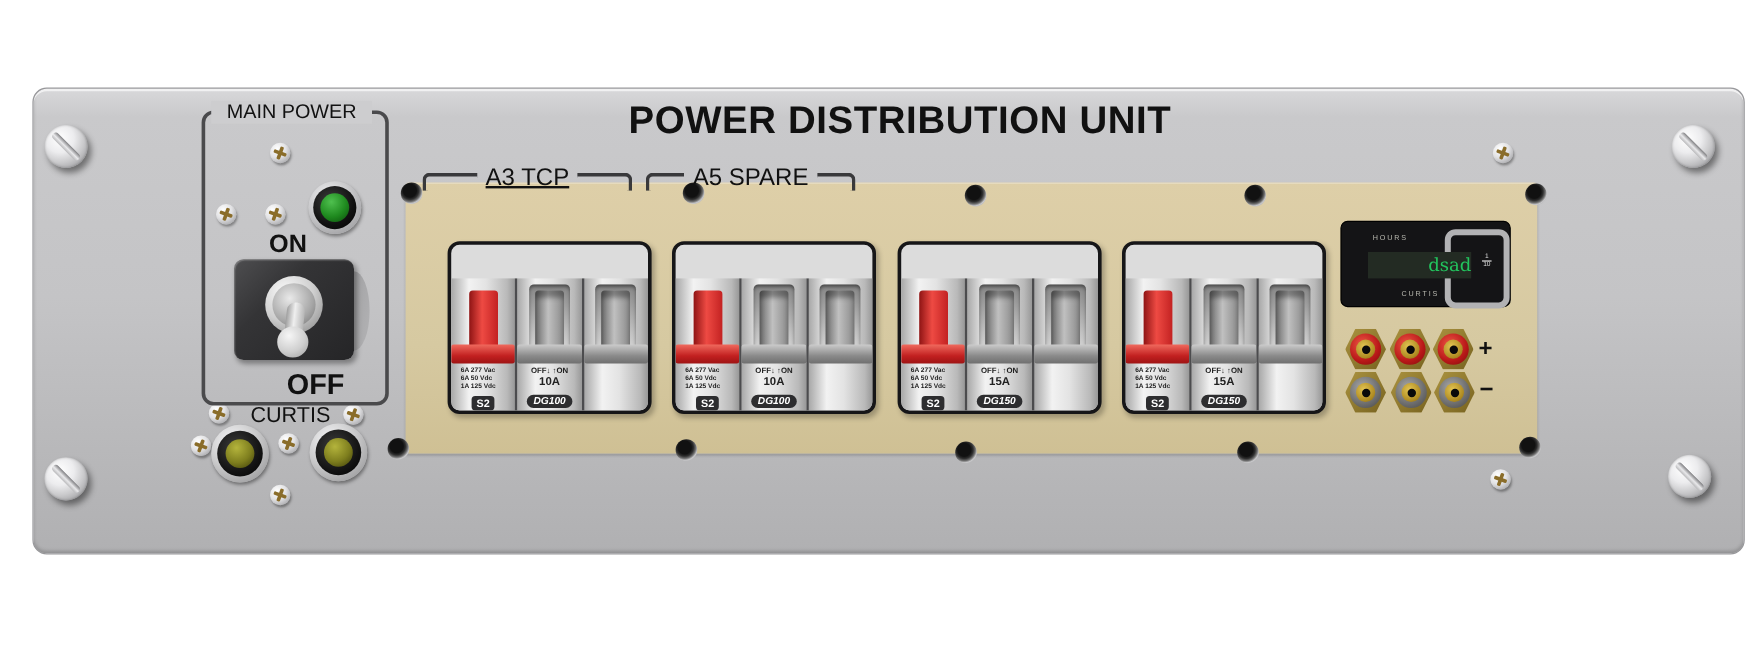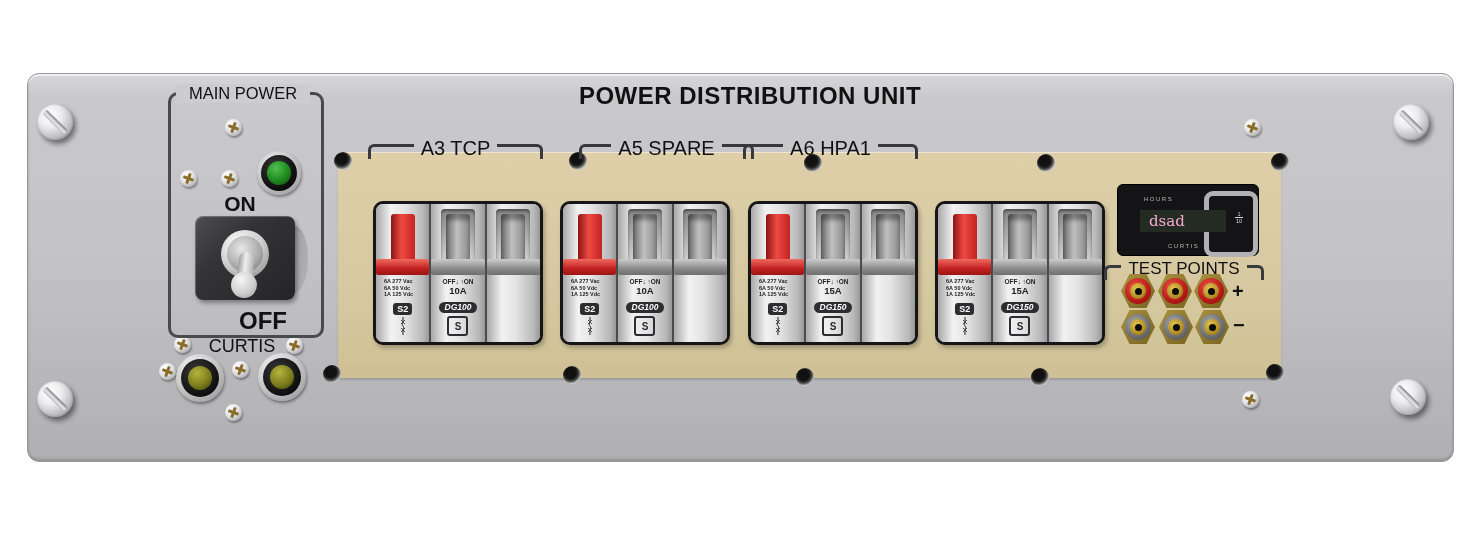--- a/index.html
+++ b/index.html
@@ -5,21 +5,21 @@
   html,body{margin:0;padding:0;background:#ffffff;}
   #stage{position:relative;width:1469px;height:544px;background:#ffffff;overflow:hidden;
          font-family:"Liberation Sans",sans-serif;color:#111;}
   .abs{position:absolute;}
 
   
   #panel{left:27px;top:73px;width:1425px;height:387px;border-radius:12px;
          background:linear-gradient(#d8d8da 0%,#c9c9cb 6%,#c4c4c6 45%,#b9b9bb 75%,#b0b0b2 100%);
          border:1px solid #97979a;
          box-shadow:inset 0 2px 0 rgba(255,255,255,.65), inset 0 -2px 3px rgba(0,0,0,.18);}
-  #title{left:380px;top:82px;width:740px;text-align:center;font-size:24px;font-weight:bold;letter-spacing:.5px;}
+  #title{left:380px;top:82px;width:740px;text-align:center;font-size:32px;font-weight:bold;letter-spacing:.5px;}
 
   
   .screw-big{width:36px;height:36px;border-radius:50%;
       background:radial-gradient(circle at 36% 32%, #ffffff 0%, #ececee 35%, #c9c9cb 60%, #9d9da0 85%, #8d8d90 100%);
       box-shadow:3px 4px 5px rgba(0,0,0,.45), inset 0 0 2px rgba(0,0,0,.3);}
   .screw-big .slot{position:absolute;left:3px;top:15px;width:30px;height:6px;border-radius:3px;
       background:linear-gradient(#7d7d80,#e9e9eb 55%,#b9b9bb);transform:rotate(45deg);}
   .screw-ph{width:17px;height:17px;border-radius:50%;
       background:radial-gradient(circle at 35% 30%, #ffffff, #e2e2e4 45%, #b5b5b8 75%, #97979a 100%);
       box-shadow:1px 2px 2px rgba(0,0,0,.35);}
@@ -76,21 +76,21 @@
   .bracket-label .hook.r{border-right:3.5px solid #39393b;border-top-right-radius:6px;}
   .bracket-label .txt{padding:0 7px;font-size:20px;line-height:22px;white-space:nowrap;}
   .group-label{top:137px;width:175px;}
   #tp-label{left:1104px;top:258px;width:160px;}
   #tp-label .txt{font-size:17px;}
 
   
   .breaker{top:201px;width:164px;height:138px;border:3px solid #161618;border-radius:10px;
       background:#dcdcdc;display:flex;overflow:hidden;box-shadow:2px 3px 4px rgba(0,0,0,.25);}
   .pole{position:relative;flex:1;
-      background:linear-gradient(90deg,#a8a8a8 0%,#f2f2f2 28%,#e3e3e3 55%,#b9b9b9 88%,#989898 100%);}
+      background:linear-gradient(90deg,#a8a8a8 0%,#f2f2f2 28%,#e3e3e3 55%,#b9b9b9 88%,#989898 100%);margin-top:28px;}
   .pole + .pole{border-left:2px solid #4c4c4e;}
   .pole .slot{position:absolute;left:50%;transform:translateX(-50%);top:5px;width:34px;height:58px;border-radius:4px;
       background:linear-gradient(#858585,#c2c2c2 70%,#d8d8d8);box-shadow:inset 0 2px 3px rgba(0,0,0,.45);}
   .pole .stem{position:absolute;left:50%;transform:translateX(-50%);top:10px;width:24px;height:48px;border-radius:3px;}
   .stem.red{background:linear-gradient(90deg,#8f1414,#ee4a43 45%,#c32222);}
   .stem.gray{background:linear-gradient(90deg,#6a6a6a,#c0c0c0 45%,#8a8a8a);box-shadow:inset 0 6px 4px rgba(0,0,0,.35);}
   .pole .bar{position:absolute;left:0;right:0;top:55px;height:16px;border-radius:2px;}
   .bar.red{background:linear-gradient(#f06a5e,#c22020 60%,#9e1414);}
   .bar.gray{background:linear-gradient(#cccccc,#8a8a8a 60%,#6f6f6f);}
   .pole .info{position:absolute;left:0;right:0;top:74px;text-align:center;}
@@ -103,21 +103,21 @@
       padding:0px 6px;border-radius:7px;line-height:11px;}
   .s-logo{display:inline-flex;align-items:center;justify-content:center;margin-top:2px;width:17px;height:16px;
       border:2.5px solid #2d2d2f;border-radius:3px;color:#2d2d2f;font-size:10px;font-weight:bold;}
   .brk-sym{display:block;margin:1px auto 0 auto;}
 
   
   #hour-meter{left:1117px;top:184px;width:140px;height:70px;background:#141416;border:1px solid #000;border-radius:6px;}
   #hm-hours{position:absolute;left:26px;top:11px;font-size:6px;letter-spacing:1.5px;color:#b9b9b0;}
   #hm-bezel{position:absolute;left:86px;top:6px;width:44px;height:56px;border:5px solid #b2b2b4;border-radius:9px;}
   #hm-window{position:absolute;left:22px;top:25px;width:86px;height:22px;background:#232b23;}
-  #hm-value{font-family:"DejaVu Serif",serif;font-size:15px;line-height:22px;color:#f9a8d4;padding-left:9px;}
+  #hm-value{font-family:"DejaVu Serif",serif;font-size:15px;line-height:22px;color:#22c55e;padding-left:9px;text-align:right;}
   #hm-frac{position:absolute;left:114px;top:26px;width:14px;text-align:center;color:#dcdcdc;}
   #hm-frac .n{font-size:5.5px;line-height:6px;display:block;}
   #hm-frac .d{font-size:5.5px;line-height:7px;display:block;border-top:1px solid #dcdcdc;margin:0 3px;}
   #hm-brand{position:absolute;left:50px;bottom:6px;font-size:6px;letter-spacing:1.5px;color:#b9b9b0;}
 
   
   .jack{width:34px;height:34px;clip-path:polygon(25% 0,75% 0,100% 50%,75% 100%,25% 100%,0 50%);
       background:linear-gradient(135deg,#ab9340,#77621f);}
   .jack .ring{position:absolute;left:4px;top:4px;width:26px;height:26px;border-radius:50%;}
   .jack.red .ring{background:radial-gradient(circle at 40% 35%, #ef5545, #b81818 60%, #7c0c0c 100%);}
@@ -226,33 +226,28 @@
   <div class="abs lamp" style="left:176px;top:354px;">
       <div class="ring"></div>
       <div class="dome"></div>
     </div>
   <div class="abs lamp" style="left:258px;top:353px;">
       <div class="ring"></div>
       <div class="dome"></div>
     </div>
 
 
-  <div class="abs bracket-label group-label" style="left:368px;">
+  <div class="abs bracket-label group-label" style="left:352px;text-decoration:underline;">
     <span class="hook l"></span>
       <span class="txt">A3 TCP</span>
       <span class="hook r"></span>
   </div>
-  <div class="abs bracket-label group-label" style="left:579px;">
+  <div class="abs bracket-label group-label" style="left:538px;">
     <span class="hook l"></span>
       <span class="txt">A5 SPARE</span>
-      <span class="hook r"></span>
-  </div>
-  <div class="abs bracket-label group-label" style="left:743px;">
-    <span class="hook l"></span>
-      <span class="txt">A6 HPA1</span>
       <span class="hook r"></span>
   </div>
 
   <div class="abs breaker" style="left:373px;">
     <div class="pole">
       <div class="stem red"></div>
       <div class="bar red"></div>
       <div class="info">
         <div class="ratings">
           <div>6A 277 Vac</div>
@@ -395,25 +390,20 @@
     <div id="hm-window">
       <div id="hm-value">dsad</div>
     </div>
     <div id="hm-frac">
       <span class="n">1</span>
       <span class="d">10</span>
     </div>
     <div id="hm-brand">CURTIS</div>
   </div>
 
-  <div id="tp-label" class="abs bracket-label">
-    <span class="hook l"></span>
-      <span class="txt">TEST POINTS</span>
-      <span class="hook r"></span>
-  </div>
   <div class="abs jack red" style="left:1121px;top:274px;">
       <div class="ring"></div>
       <div class="gold"></div>
       <div class="hole"></div>
     </div>
   <div class="abs jack red" style="left:1158px;top:274px;">
       <div class="ring"></div>
       <div class="gold"></div>
       <div class="hole"></div>
     </div>

